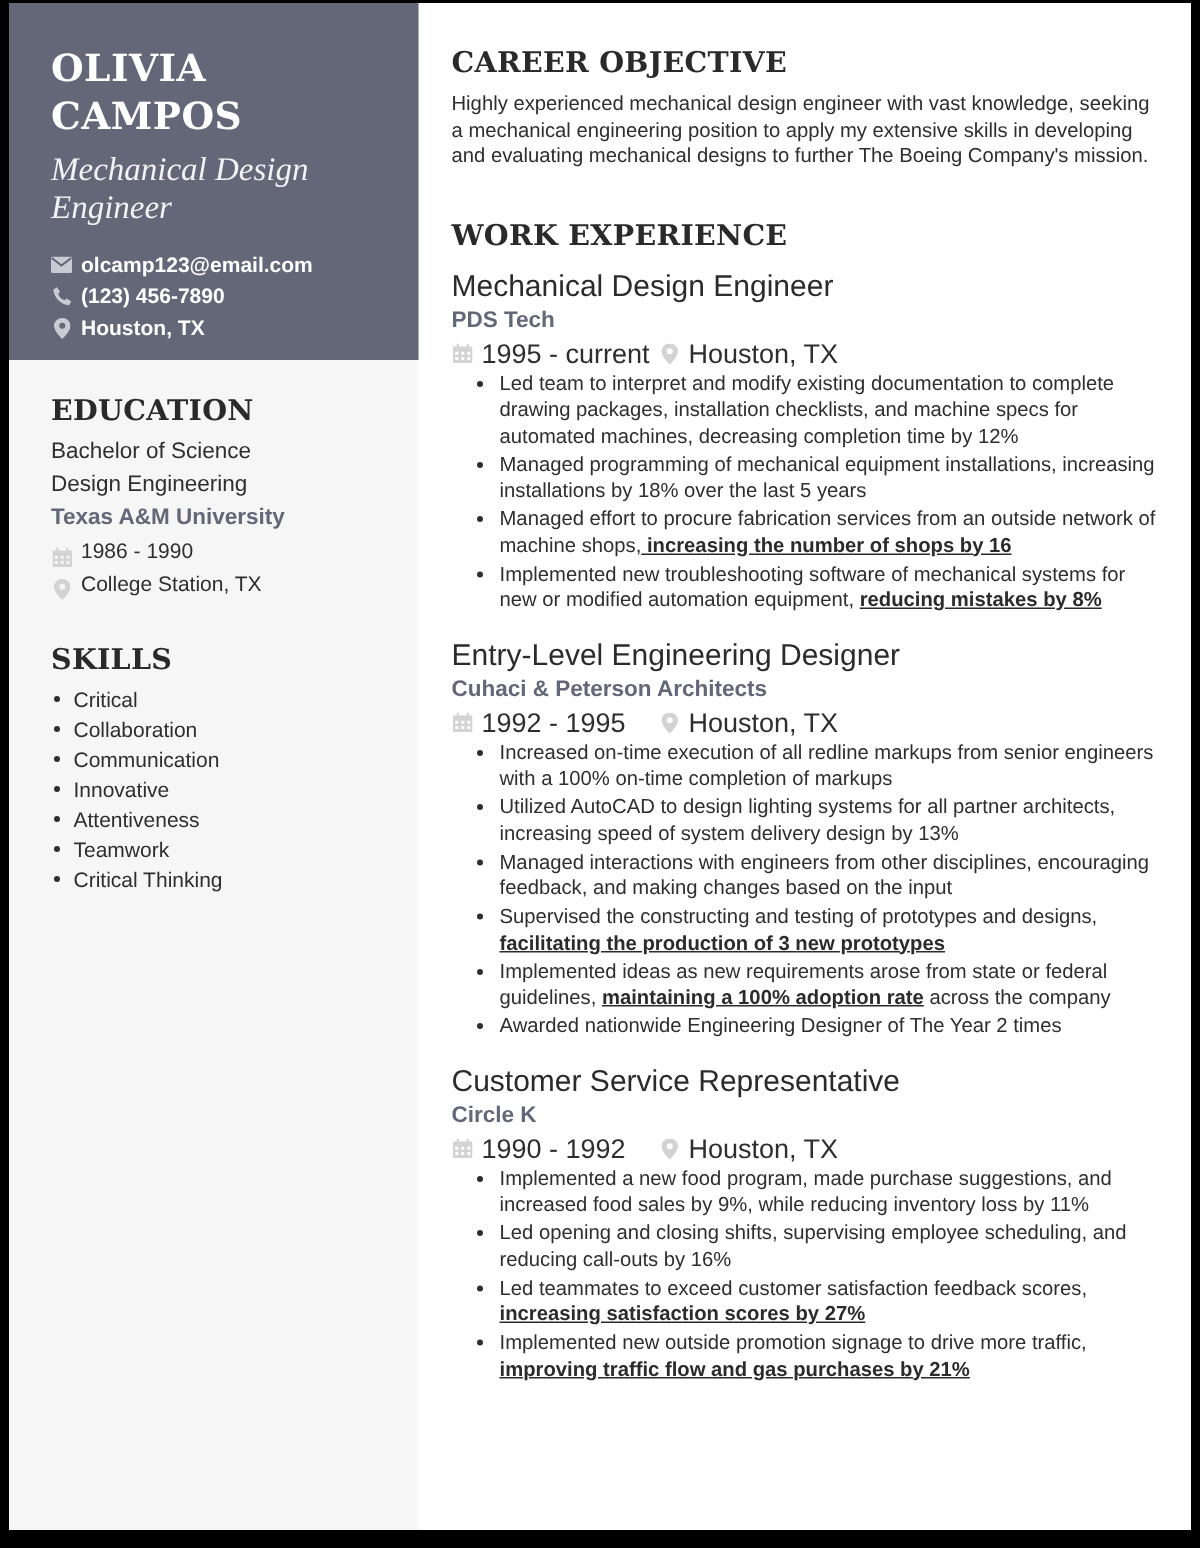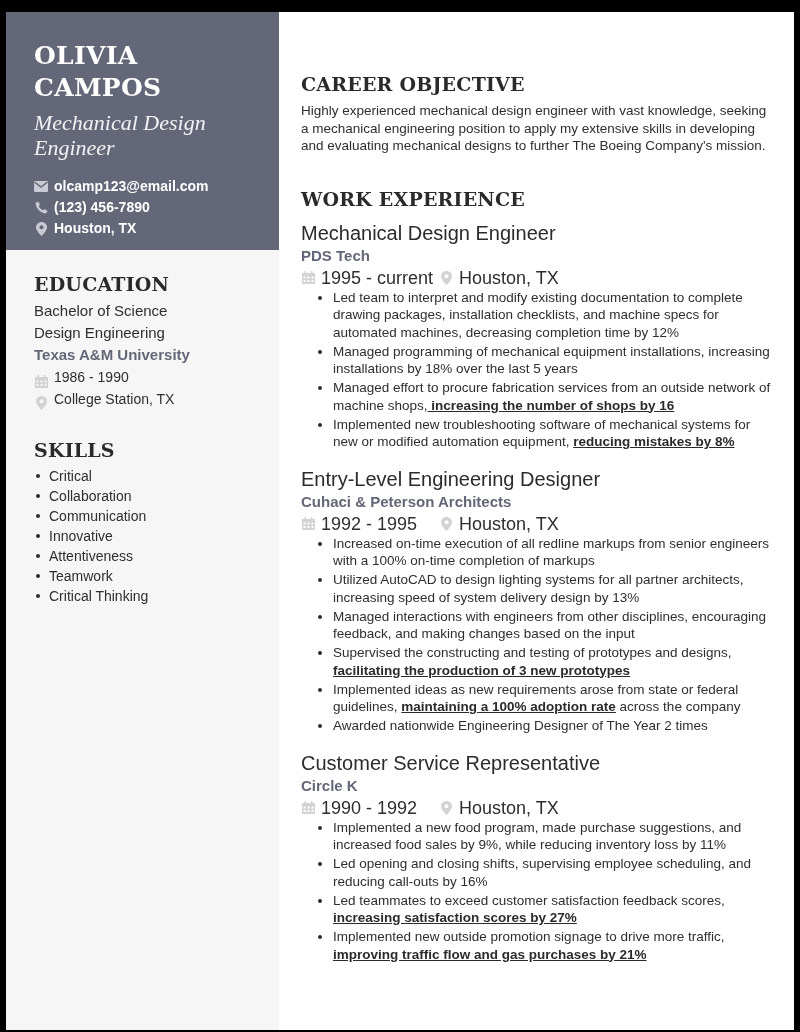--- a/index.html
+++ b/index.html
@@ -1,19 +1,19 @@
 <!DOCTYPE html>
 <html><head>
 <meta charset="utf-8">
 <style>
   * { box-sizing: border-box; margin: 0; padding: 0; }
   html, body { width: 800px; height: 1032px; background: #000; overflow: hidden; }
   body { position: relative; font-family: "Liberation Sans", sans-serif; color: #2b2b2b; }
   .page {
-    position: absolute; left: 6px; top: 12px; width: 788px; height: 1018px;
+    position: absolute; left: 6px; top: 2px; width: 788px; height: 1018px;
     background: #fff; display: flex;
   }
   .sidebar { width: 273px; background: #f6f6f6; height: 100%; position: relative; }
   .header {
     background: #646778; color: #fff; padding: 28px 10px 0 28px; height: 238px;
   }
   .name {
     font-family: "DejaVu Serif", serif; font-weight: bold; font-size: 25px;
     letter-spacing: 0.3px; line-height: 32px;
   }
@@ -32,21 +32,21 @@
   }
   .side-sec { margin-top: 22px; }
   .side-sec:first-child { margin-top: 22px; }
   .edu-line { font-size: 15px; line-height: 22px; color: #2e2e2e; }
   .edu-school { font-size: 15px; line-height: 22px; color: #646778; font-weight: bold; }
   .meta-line { display: flex; align-items: flex-end; font-size: 14px; line-height: 22px; color: #2e2e2e; }
   .meta-line .ic { width: 14px; height: 14px; margin-right: 6px; display: inline-flex; align-items: center; justify-content: center; }
   ul.plain { list-style: none; margin-top: 4px; }
   ul.plain li { position: relative; padding-left: 15px; font-size: 14px; line-height: 20px; color: #2e2e2e; }
   ul.plain li::before { content: ""; position: absolute; left: 2px; top: 8px; width: 4px; height: 4px; border-radius: 50%; background: #2e2e2e; }
-  .main { flex: 1; padding: 28px 20px 0 22px; margin-top: 32px; }
+  .main { flex: 1; padding: 28px 20px 0 22px; }
   .objective { font-size: 13.5px; line-height: 17.5px; color: #2e2e2e; margin-top: 6px; }
   .work-title { margin-top: 32px; }
   .job { margin-top: 10px; }
   .job + .job { margin-top: 16px; }
   .job-title { font-size: 20px; line-height: 24px; color: #2b2b2b; }
   .job-company { font-size: 15px; line-height: 22px; color: #646778; font-weight: bold; }
   .job-meta { display: flex; align-items: center; font-size: 18px; line-height: 22px; color: #2e2e2e; }
   .job-meta .ic { width: 14px; height: 14px; margin-right: 6px; display: inline-flex; align-items: center; justify-content: center; }
   .job-meta .date { width: 138px; display: flex; align-items: center; }
   .job-meta .loc { display: flex; align-items: center; }

